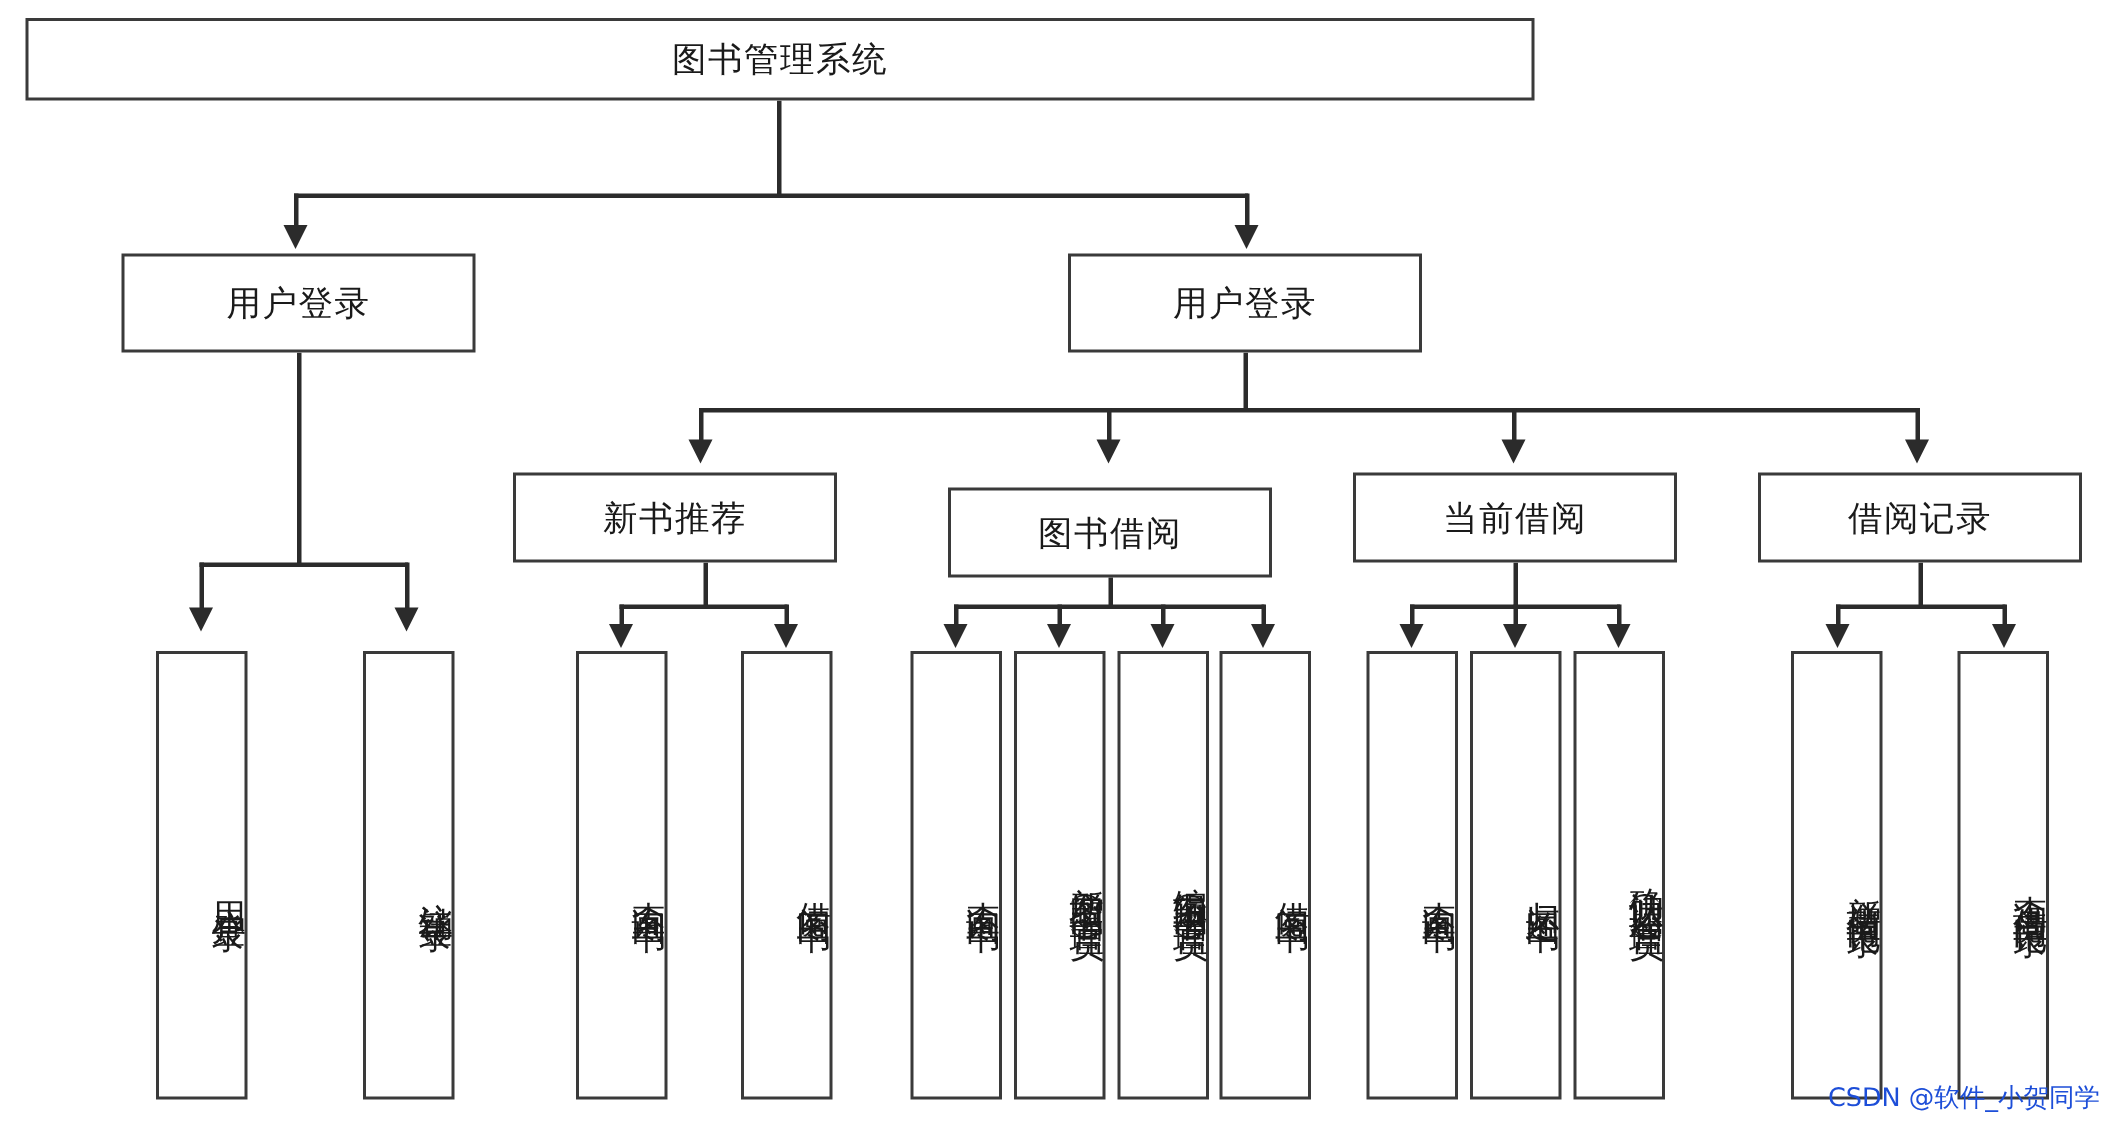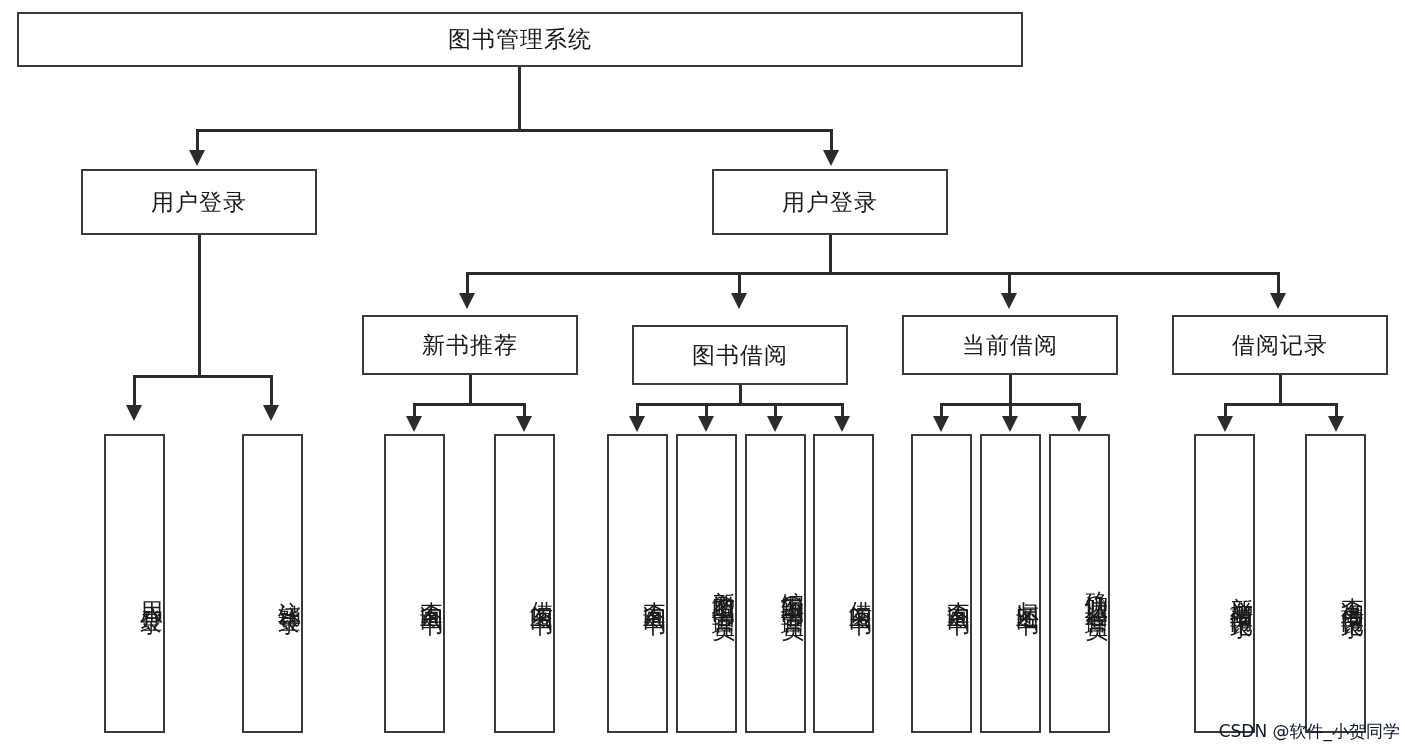--- a/index.html
+++ b/index.html
@@ -62,21 +62,21 @@
     border-left: 8px solid transparent;
     border-right: 8px solid transparent;
     border-top: 16px solid #2b2b2b;
     z-index: 2;
   }
   #watermark {
     position: absolute;
     right: 8px;
     bottom: 4px;
     font-size: 17px;
-    color: #0f172a;
+    color: #1d4ed8;
     z-index: 6;
     white-space: nowrap;
     pointer-events: none;
     margin-left: 40px;
   }
 </style>
 </head>
 <body>
 
 <div id="canvas">
@@ -112,21 +112,21 @@
   <div class="conn hline" style="left:466px; top:272px; width:814px;"></div>
   <div class="conn vline" style="left:466px; top:272px; height:24px;"></div>
   <div class="arrow" style="left:459px; top:293px;"></div>
   <div class="conn vline" style="left:738px; top:272px; height:24px;"></div>
   <div class="arrow" style="left:731px; top:293px;"></div>
   <div class="conn vline" style="left:1008px; top:272px; height:24px;"></div>
   <div class="arrow" style="left:1001px; top:293px;"></div>
   <div class="conn vline" style="left:1277px; top:272px; height:24px;"></div>
   <div class="arrow" style="left:1270px; top:293px;"></div>
 
-  <div class="node h" style="left:362px; top:315px; width:216px; height:60px;font-family:Liberation Mono, monospace;">
+  <div class="node h" style="left:342px; top:315px; width:216px; height:60px;font-family:Liberation Mono, monospace;">
     <span>新书推荐</span>
   </div>
   <div class="node h" style="left:632px; top:325px; width:216px; height:60px;">
     <span>图书借阅</span>
   </div>
   <div class="node h" style="left:902px; top:315px; width:216px; height:60px;">
     <span>当前借阅</span>
   </div>
   <div class="node h" style="left:1172px; top:315px; width:216px; height:60px;">
     <span>借阅记录</span>

